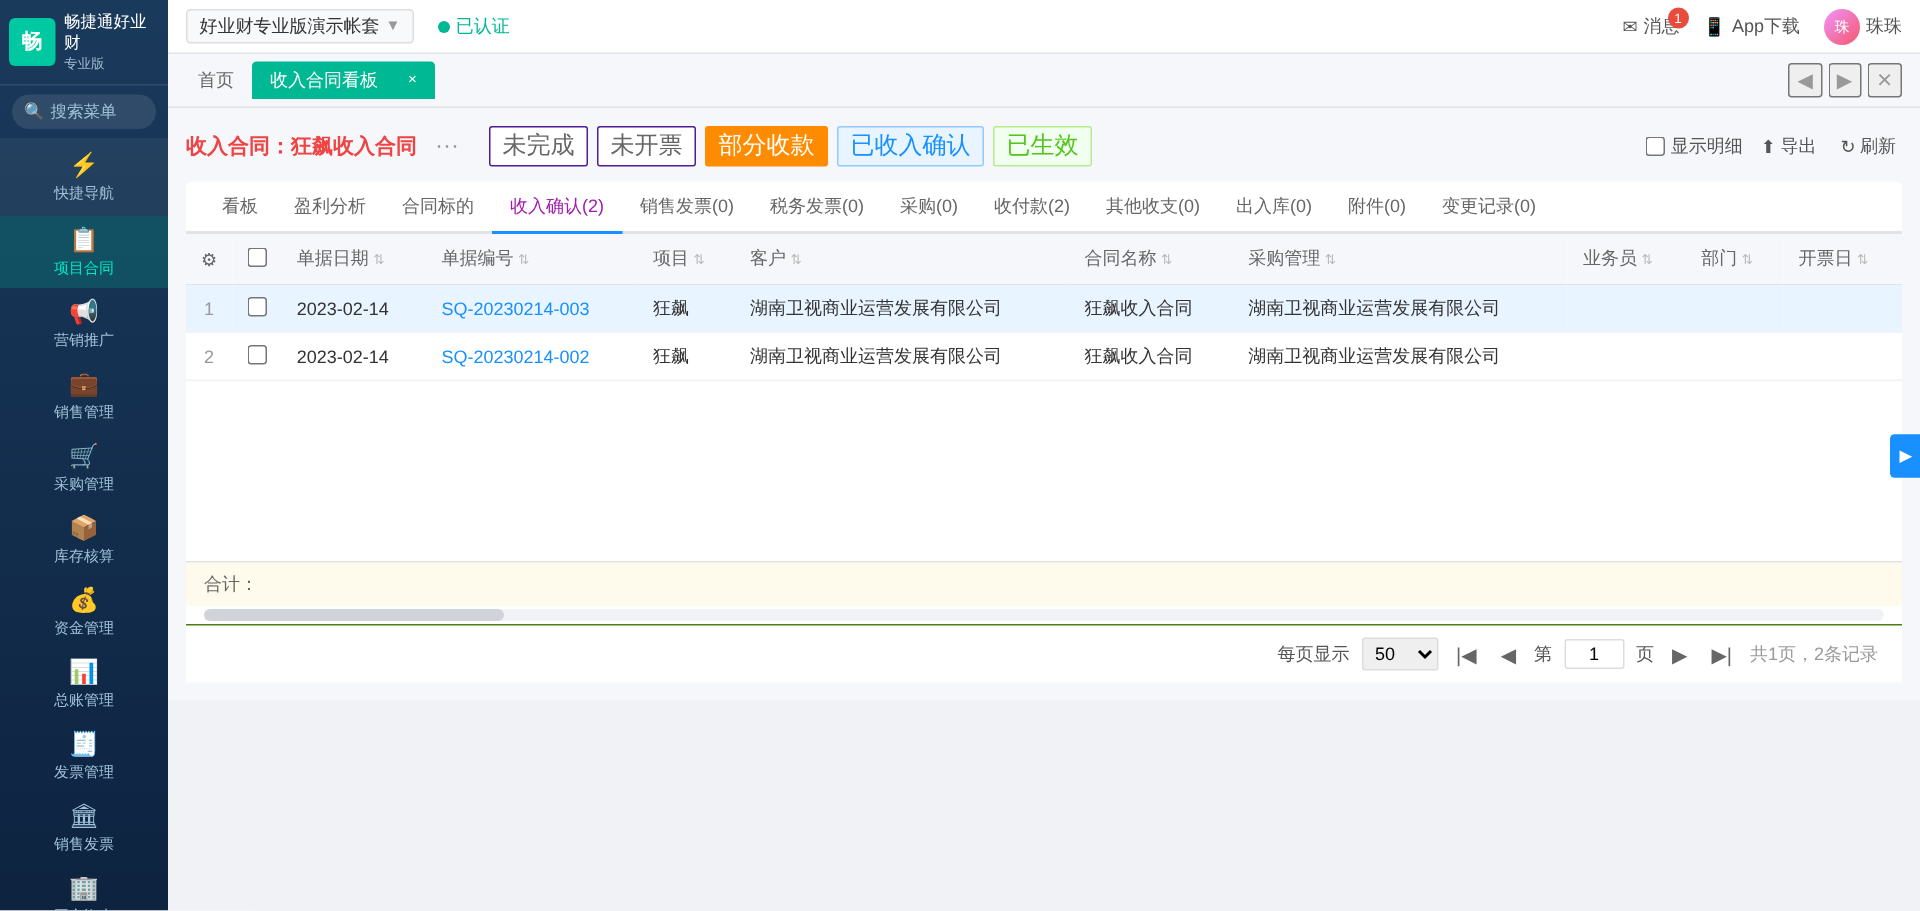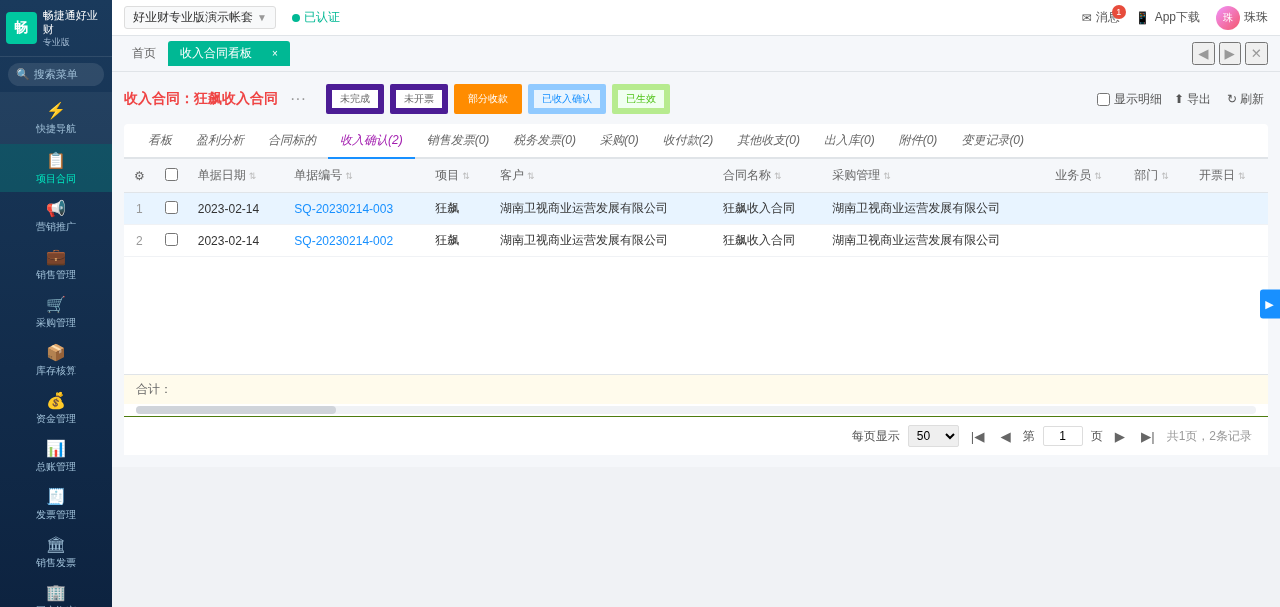--- a/index.html
+++ b/index.html
@@ -41,30 +41,30 @@
     .tabbar-tab-close { cursor: pointer; font-size: 10px; }
     .tab-nav-btn { color: #999; cursor: pointer; padding: 2px 4px; margin-left: auto; }
 
     
     .content { flex: 1; background: #f5f7fa; padding: 12px; overflow: hidden; display: flex; flex-direction: column; }
 
     
     .contract-header { display: flex; align-items: center; gap: 12px; margin-bottom: 10px; }
     .contract-more { color: #999; cursor: pointer; font-size: 16px; }
     .status-badges { display: flex; gap: 6px; margin-left: 8px; }
-    .status-badge { padding: 2px 8px; border-radius: 2px; font-size: 10px; cursor: pointer; border: 6px solid #4c1d95; color: #666; background: white; font-family: Liberation Mono, monospace; }
+    .status-badge { padding: 2px 8px; border-radius: 2px; font-size: 16px; cursor: pointer; border: 1px solid #4c1d95; color: #666; background: white; font-family: Liberation Mono, monospace; }
     .status-badge.active-orange { background: #ff8c00; color: white; border-color: #ff8c00; }
     .status-badge.active-blue { background: #e8f4ff; color: #1890ff; border-color: #91caff; }
     .status-badge.active-green { background: #f0fff0; color: #52c41a; border-color: #b7eb8f; }
     .contract-actions { margin-left: auto; display: flex; gap: 8px; align-items: center; }
     .contract-action-btn { display: flex; align-items: center; gap: 3px; font-size: 12px; color: #555; cursor: pointer; padding: 2px 4px; }
     .show-detail-check { display: flex; align-items: center; gap: 4px; font-size: 12px; color: #555; }
 
     
-    .sub-tabs { display: flex; background: white; border-bottom: 2px solid #e0e4e8; margin-bottom: 0; padding: 0 12px; border-radius: 4px 4px 0 0; font-style: italic; }
+    .sub-tabs { display: flex; background: white; border-bottom: 2px solid #e0e4e8; margin-bottom: 0; padding: 0 12px; border-radius: 4px 4px 0 0; }
     .sub-tab { padding: 8px 12px; font-size: 12px; color: #666; cursor: pointer; border-bottom: 2px solid transparent; margin-bottom: -2px; white-space: nowrap; }
     .sub-tab.active { color: #a21caf; border-bottom-color: #1890ff; font-weight: 500; }
 
     
     .table-wrapper { flex: 1; background: white; overflow: auto; }
     table { width: 100%; border-collapse: collapse; min-width: 1000px; }
     thead tr { background: #f5f7fa; }
     thead th { padding: 8px 10px; text-align: left; font-size: 12px; color: #666; font-weight: normal; border-bottom: 1px solid #e0e4e8; white-space: nowrap; position: sticky; top: 0; background: #f5f7fa; z-index: 1; }
     tbody tr { border-bottom: 1px solid #f0f2f5; }
     tbody tr.selected { background: #e8f4ff; }

